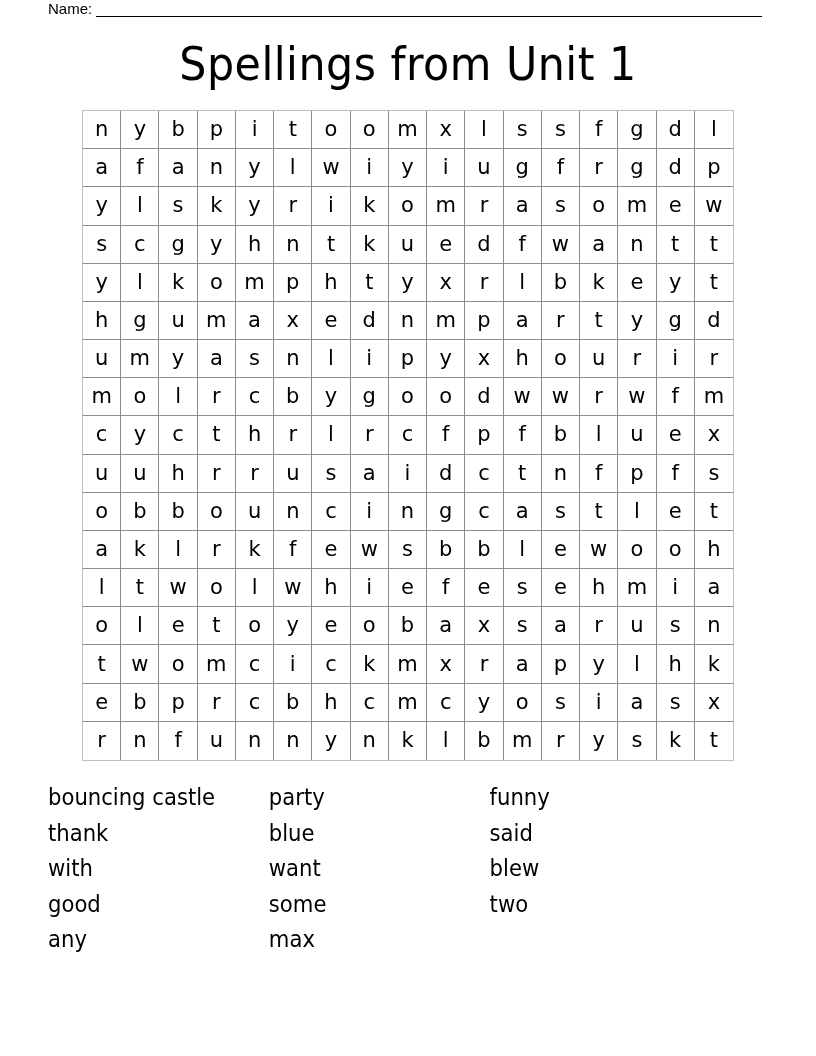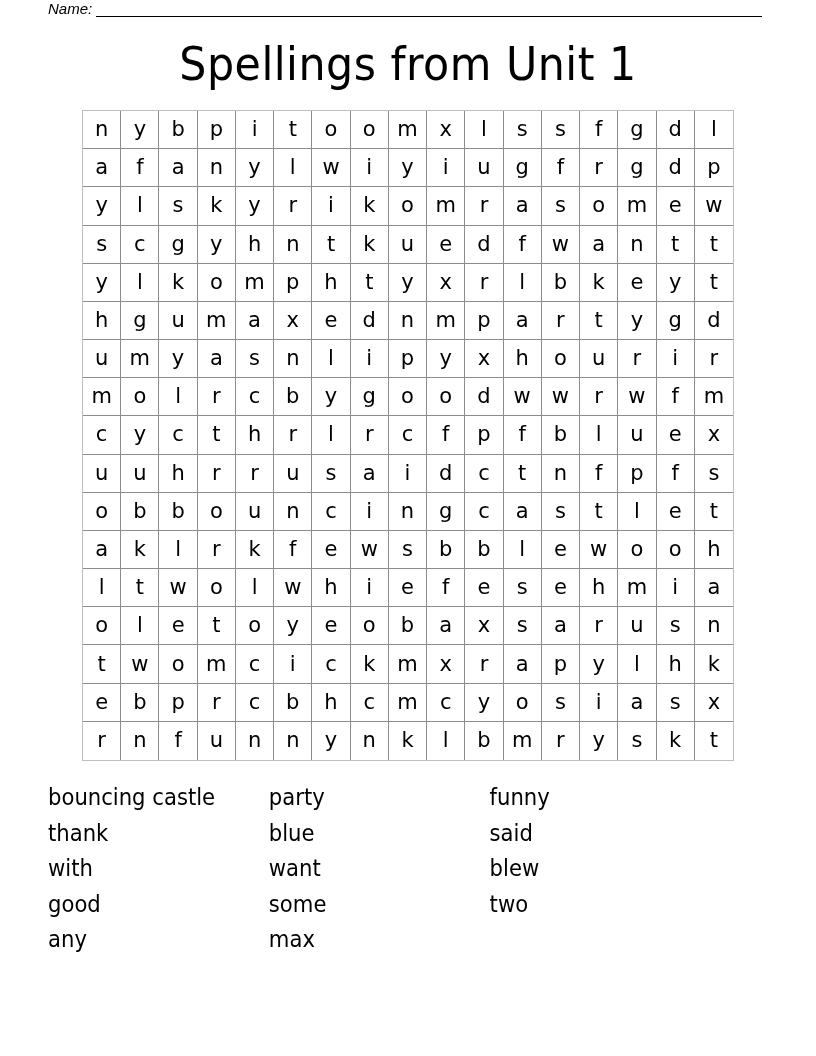--- a/index.html
+++ b/index.html
@@ -1,17 +1,17 @@
 <!DOCTYPE html>
 <html><head>
   <meta charset="utf-8">
   <style>
     html, body { margin: 0; padding: 0; background: #ffffff; }
     body { width: 816px; height: 1056px; position: relative; overflow: hidden; font-family: "DejaVu Sans", sans-serif; color: #000; }
-    .name-line { position: absolute; left: 48px; top: 0px; font-family: "Liberation Sans", sans-serif; font-size: 15px; line-height: 17px; display: flex; align-items: flex-end; font-style: italic; }
+    .name-line { position: absolute; left: 48px; top: 0px; font-family: "Liberation Sans", sans-serif; font-size: 15px; line-height: 17px; display: flex; align-items: flex-end; }
     .name-line .underline { display: inline-block; width: 666px; border-bottom: 1px solid #000; margin-left: 4px; height: 15px; }
     .title { position: absolute; left: 0; width: 816px; top: 34px; text-align: center; font-family: "DejaVu Sans", sans-serif; font-size: 46px; line-height: 60px; letter-spacing: 0.5px; font-weight: normal; transform: scaleX(0.93); transform-origin: center; }
     .grid { position: absolute; left: 82px; top: 110px; width: 652px; height: 651px; display: grid; grid-template-columns: repeat(17, 1fr); grid-template-rows: repeat(17, 1fr); border-top: 1px solid #bdbdbd; border-left: 1px solid #bdbdbd; border-right: 1px solid #bdbdbd; border-bottom: 1px solid #bdbdbd; box-sizing: border-box; }
     .cell { border-right: 1px solid #8c8c8c; border-bottom: 1px solid #8c8c8c; display: flex; align-items: center; justify-content: center; font-family: "DejaVu Sans", sans-serif; font-size: 21px; line-height: 1; box-sizing: border-box; }
     .cell.last-col { border-right: none; }
     .cell.last-row { border-bottom: none; }
     .words { position: absolute; left: 48px; top: 780px; width: 720px; display: grid; grid-template-columns: 240px 240px 240px; grid-auto-rows: 35.5px; font-family: "DejaVu Sans", sans-serif; font-size: 23px; transform: scaleX(0.92); transform-origin: left top; }
     .word { line-height: 35px; white-space: nowrap; }
   </style>
 </head>

